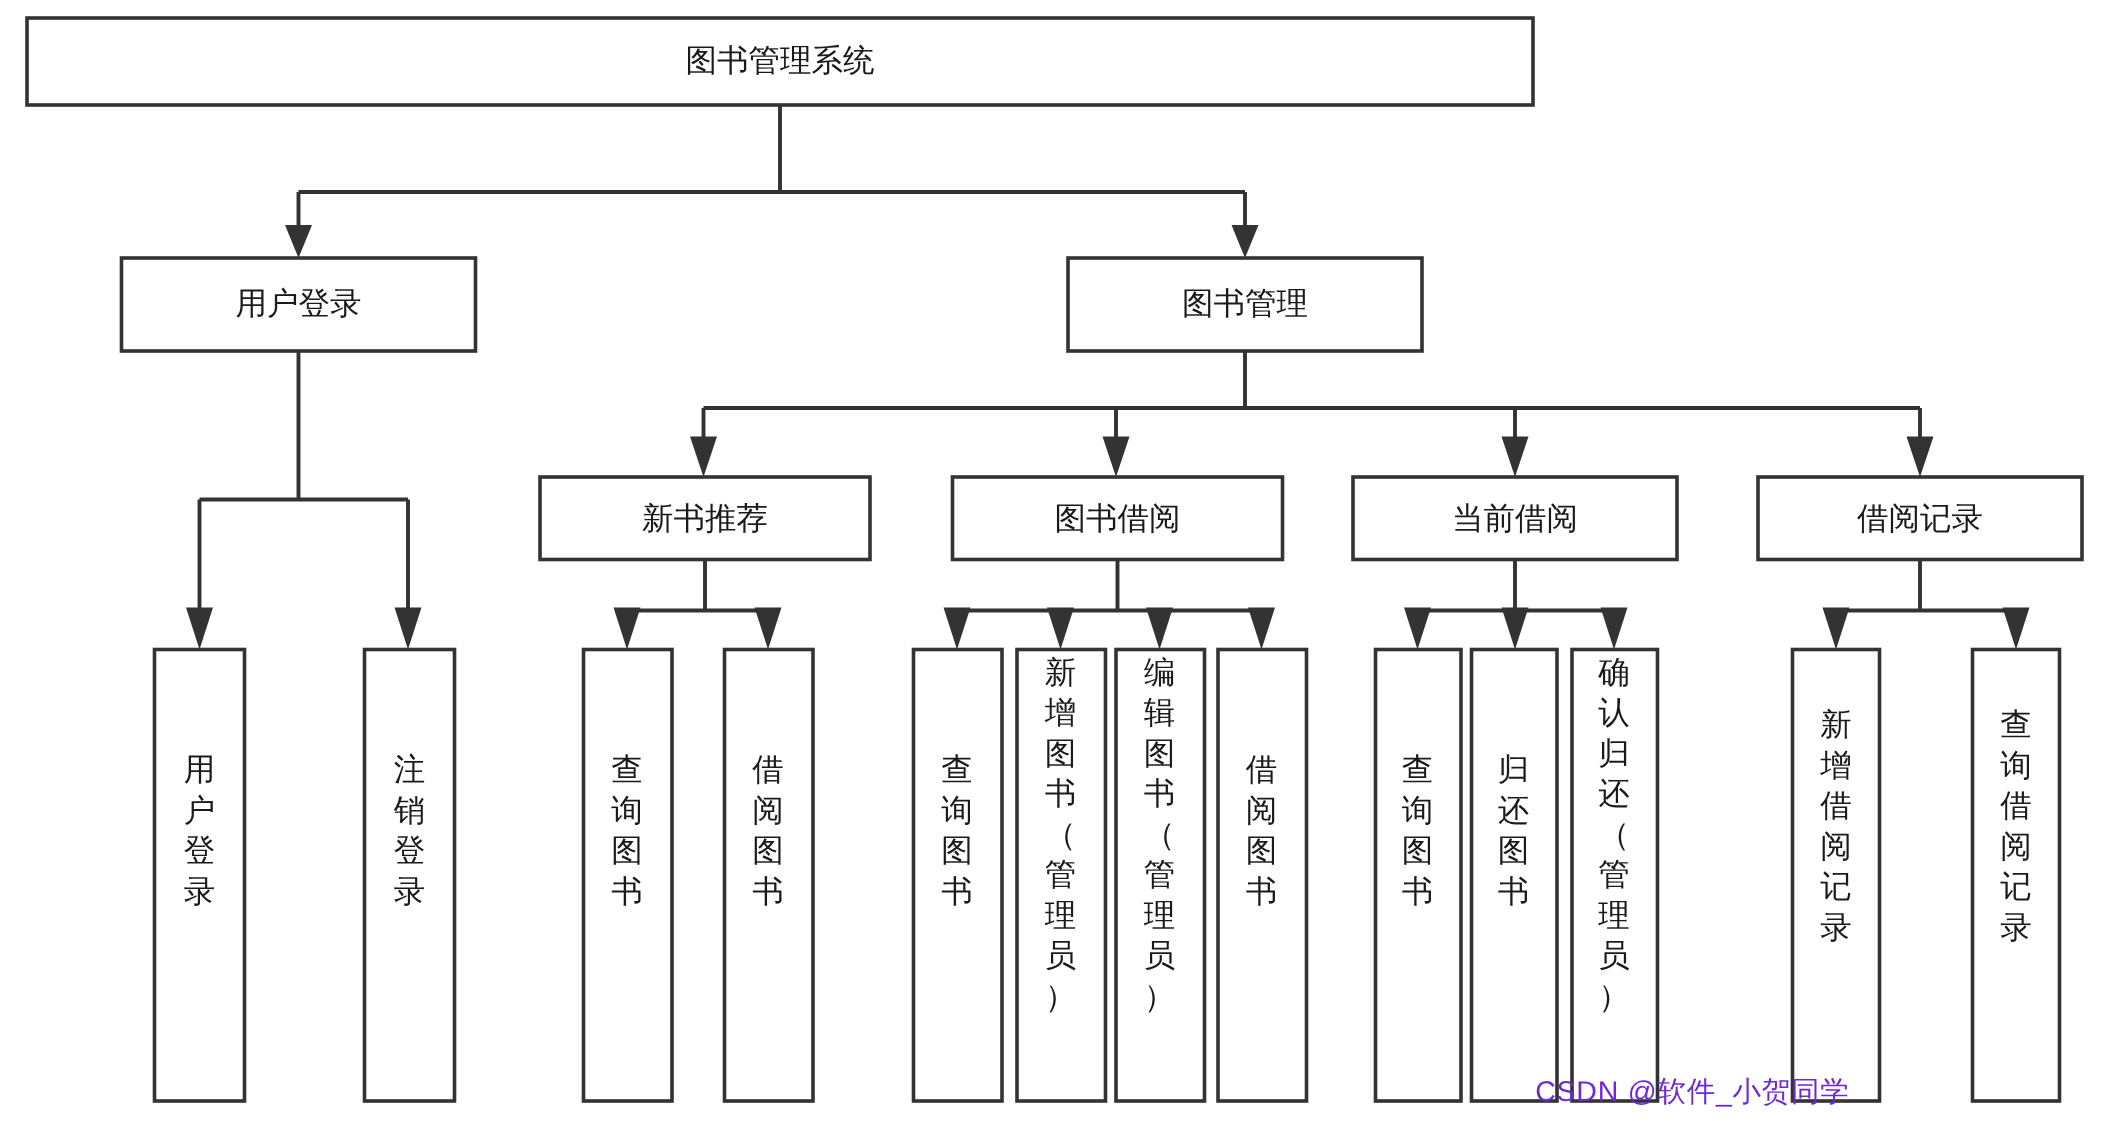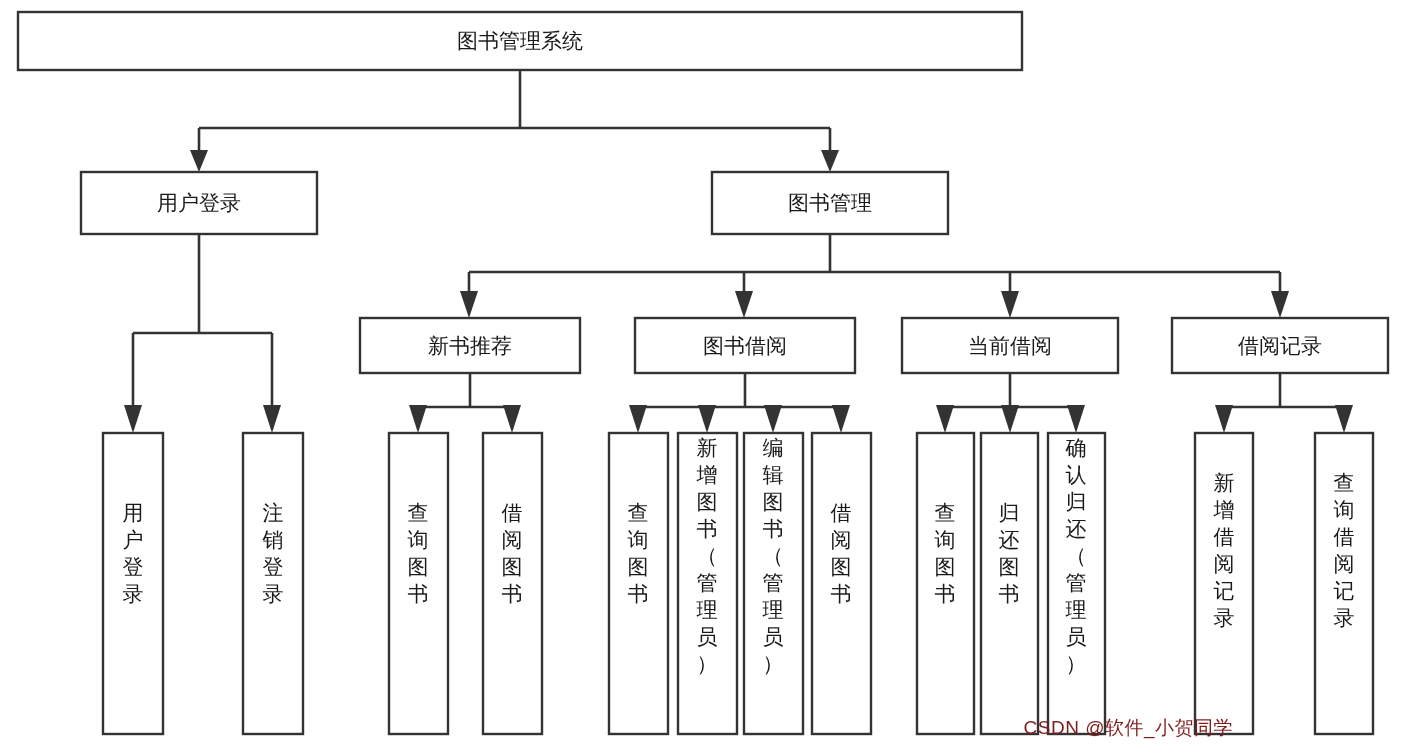--- a/index.html
+++ b/index.html
@@ -54,21 +54,21 @@
     font-size: 21px;
     fill: #1a1a1a;
     text-anchor: middle;
   }
   .watermark-text {
     position: absolute;
     right: 14px;
     bottom: 6px;
     font-family: "Liberation Sans", "DejaVu Sans", sans-serif;
     font-size: 19px;
-    color: #7f1d1d;
+    color: #6d28d9;
     white-space: nowrap;
     letter-spacing: 0.5px;
     pointer-events: none;
   }
 </style>
 </head>
 <body>
 
 <div id="diagram-root">
 

